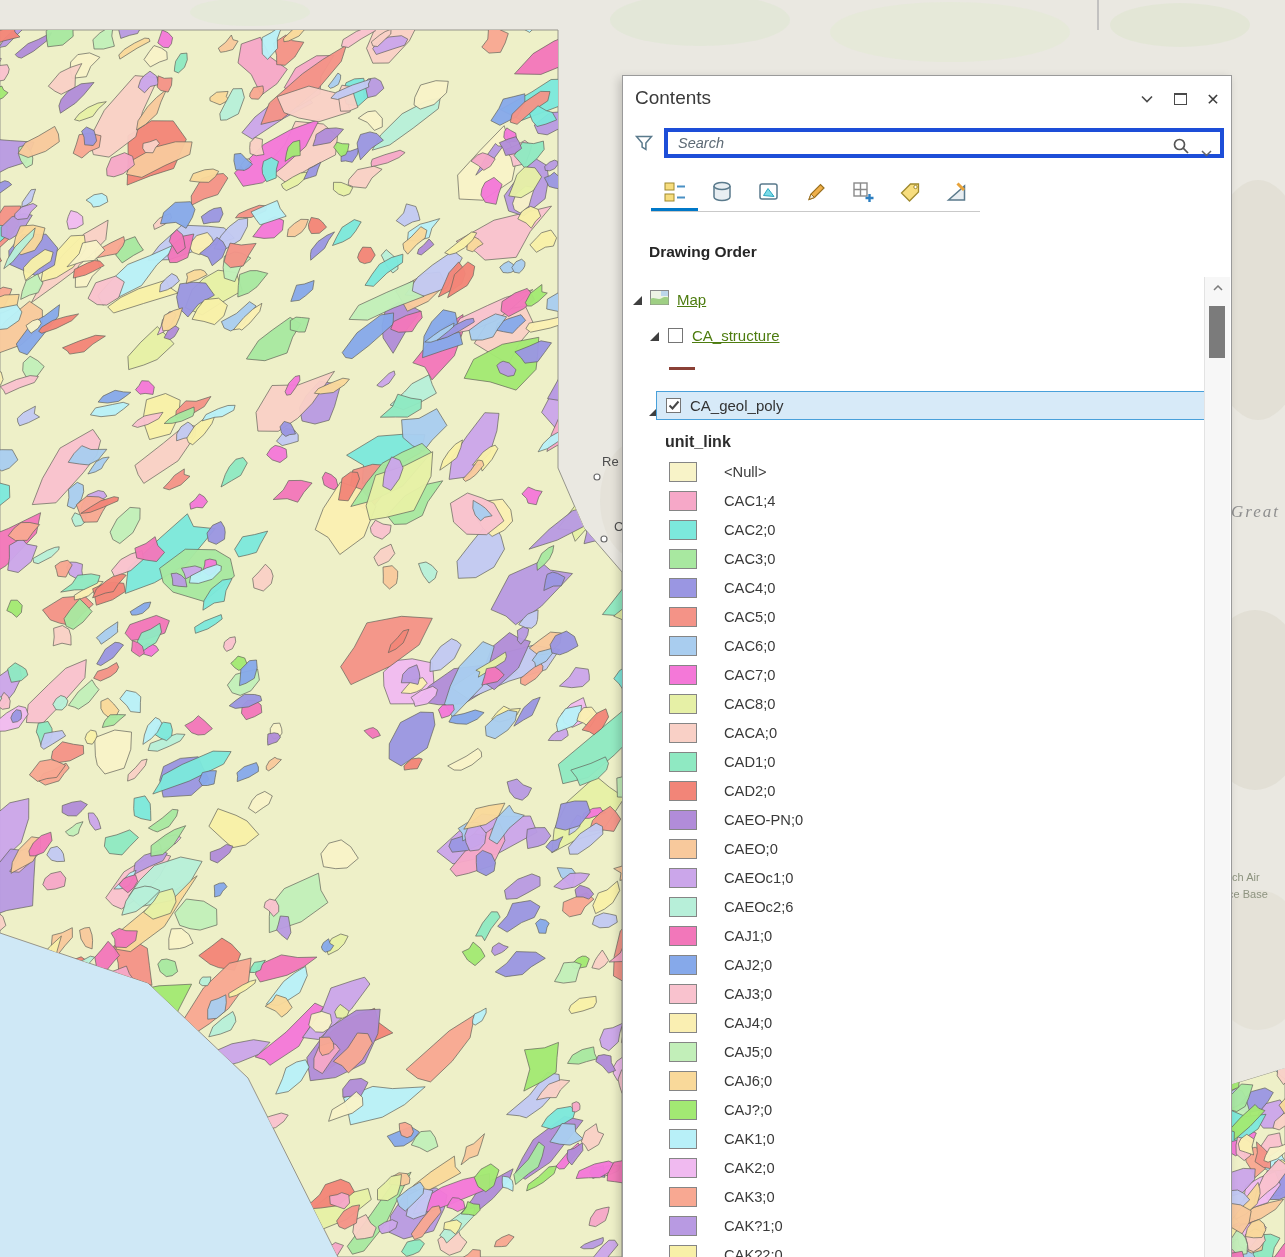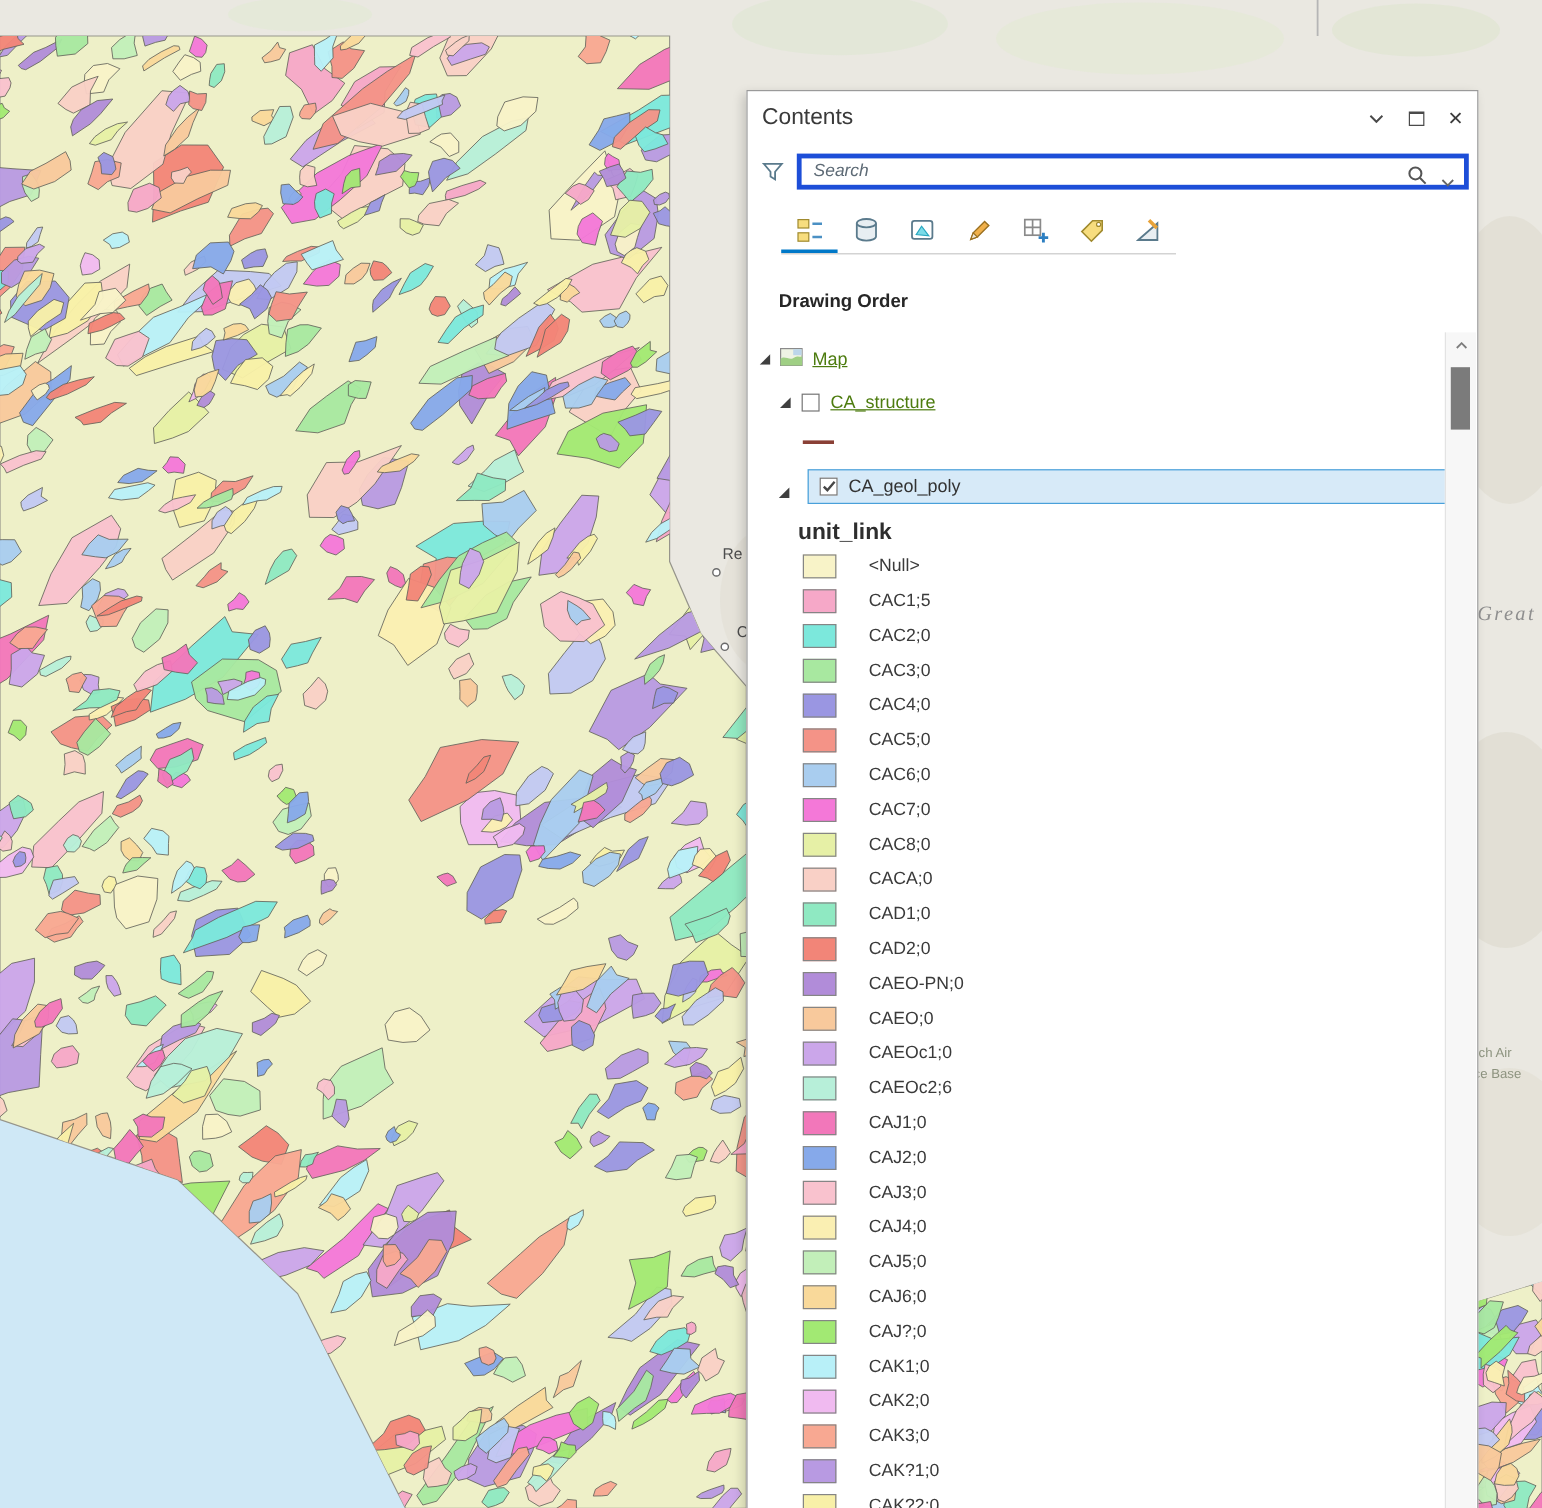--- a/index.html
+++ b/index.html
@@ -38,26 +38,26 @@
   .tab{width:47px;height:38px;display:flex;align-items:center;justify-content:center;cursor:pointer;}
   .tab.selected{box-shadow:inset 0 -3px 0 #0078c8;}
 
   .section-heading{position:absolute;left:26px;top:167px;font-size:15.5px;font-weight:700;color:#262626;}
 
   .trow{position:absolute;display:flex;align-items:center;gap:8px;font-size:15px;color:#4d7c0f;height:26px;text-decoration:underline;}
   .trow-map{left:10px;top:210px;}
   .trow-structure{left:27px;top:246px;gap:9px;}
   .symline{position:absolute;left:46px;top:291px;width:26px;height:2.5px;background:#8a4036;}
   .geol-expander{position:absolute;left:26px;top:326px;}
-  .selrow{position:absolute;left:50px;top:315px;width:550px;height:29px;background:#d7eaf8;
+  .selrow{position:absolute;left:33px;top:315px;width:550px;height:29px;background:#d7eaf8;
     border:1px solid #49a0da;box-sizing:border-box;display:flex;align-items:center;gap:9px;
     padding-left:9px;font-size:15px;color:#333;}
   .checkbox{width:15px;height:15px;border:1px solid #757575;background:#fff;box-sizing:border-box;
     display:flex;align-items:center;justify-content:center;flex:0 0 auto;}
-  .field-heading{position:absolute;left:42px;top:357px;font-size:19px;font-weight:700;color:#2e2e2e;}
+  .field-heading{position:absolute;left:42px;top:357px;font-size:16px;font-weight:700;color:#2e2e2e;}
 
   .legend{position:absolute;left:46px;top:386px;display:flex;flex-direction:column;gap:9px;}
   .legend-row{display:flex;align-items:center;height:20px;gap:27px;}
   .swatch{width:28px;height:20px;border:1px solid #858585;box-sizing:border-box;flex:0 0 auto;}
   .legend-label{font-size:14.7px;color:#3a3a3a;white-space:nowrap;}
 
   .scrollbar{position:absolute;top:201px;bottom:0;right:1px;width:25px;background:#f7f7f7;border-left:1px solid #e3e3e3;}
   .scroll-up{position:absolute;top:8px;left:0;width:100%;display:flex;justify-content:center;}
   .scroll-thumb{position:absolute;top:29px;left:4px;width:16px;height:52px;background:#7b7b7b;cursor:pointer;}
 </style>
@@ -943,21 +943,21 @@
   <div class="field-heading">unit_link</div>
 
   <div class="legend">
     <div class="legend-row">
       <span class="swatch" style="background: rgb(248, 243, 200);"></span>
       <span class="legend-label">&lt;Null&gt;</span>
     </div>
 
     <div class="legend-row">
       <span class="swatch" style="background: rgb(246, 168, 200);"></span>
-      <span class="legend-label">CAC1;5</span>
+      <span class="legend-label">CAC1;4</span>
     </div>
 
     <div class="legend-row">
       <span class="swatch" style="background: rgb(124, 232, 220);"></span>
       <span class="legend-label">CAC2;0</span>
     </div>
 
     <div class="legend-row">
       <span class="swatch" style="background: rgb(168, 232, 160);"></span>
       <span class="legend-label">CAC3;0</span>

